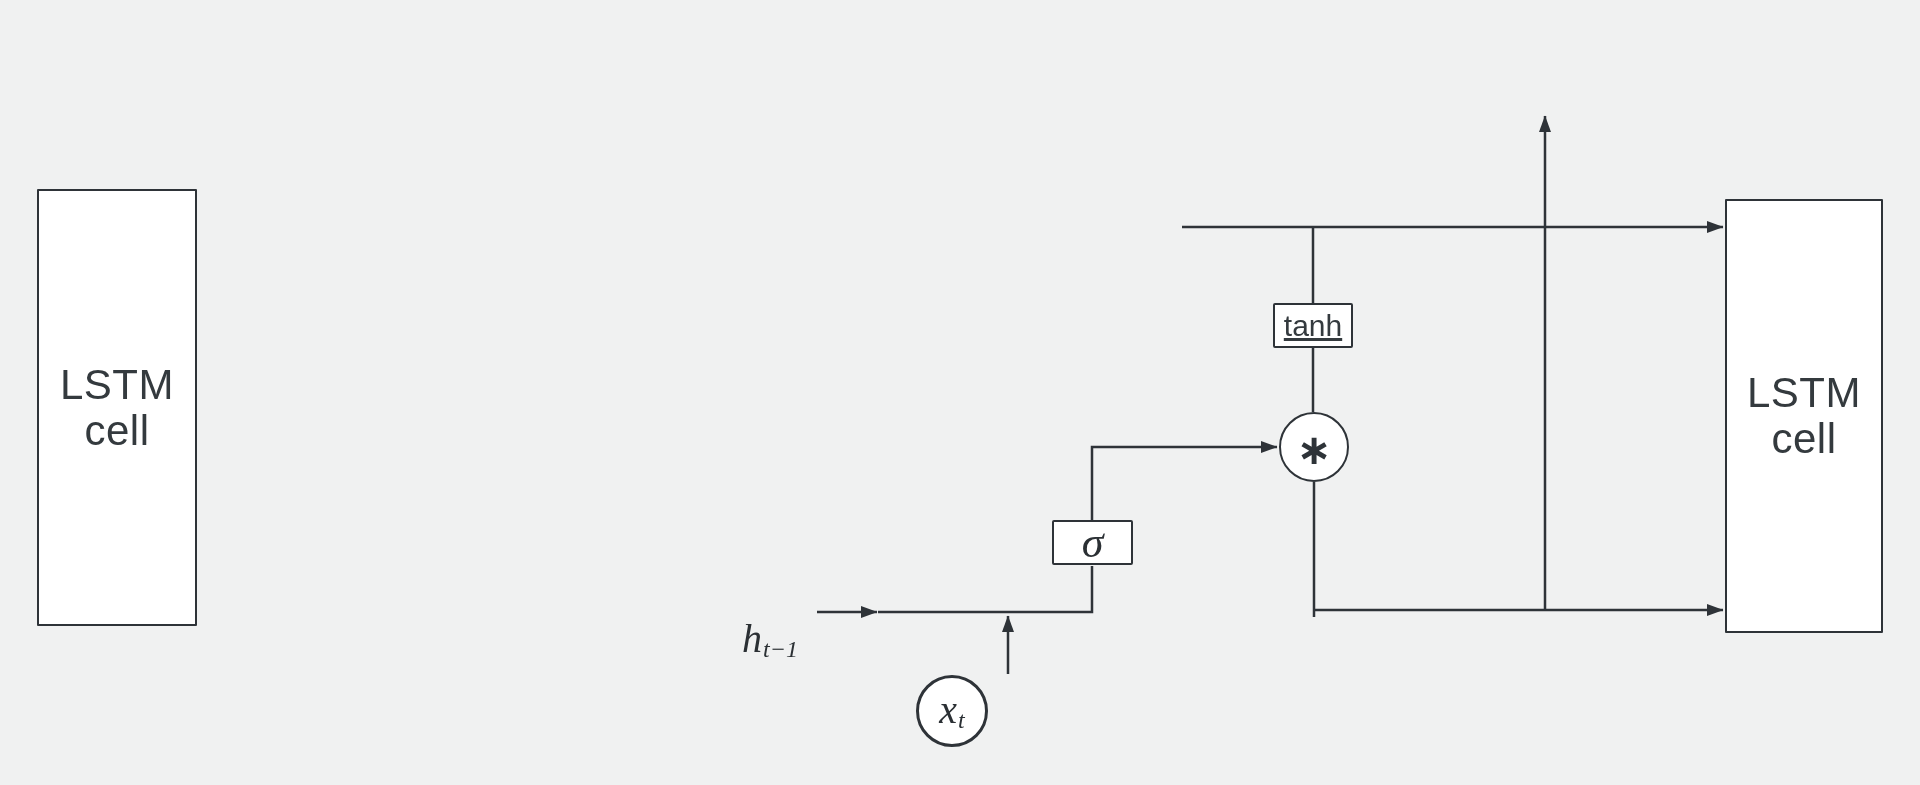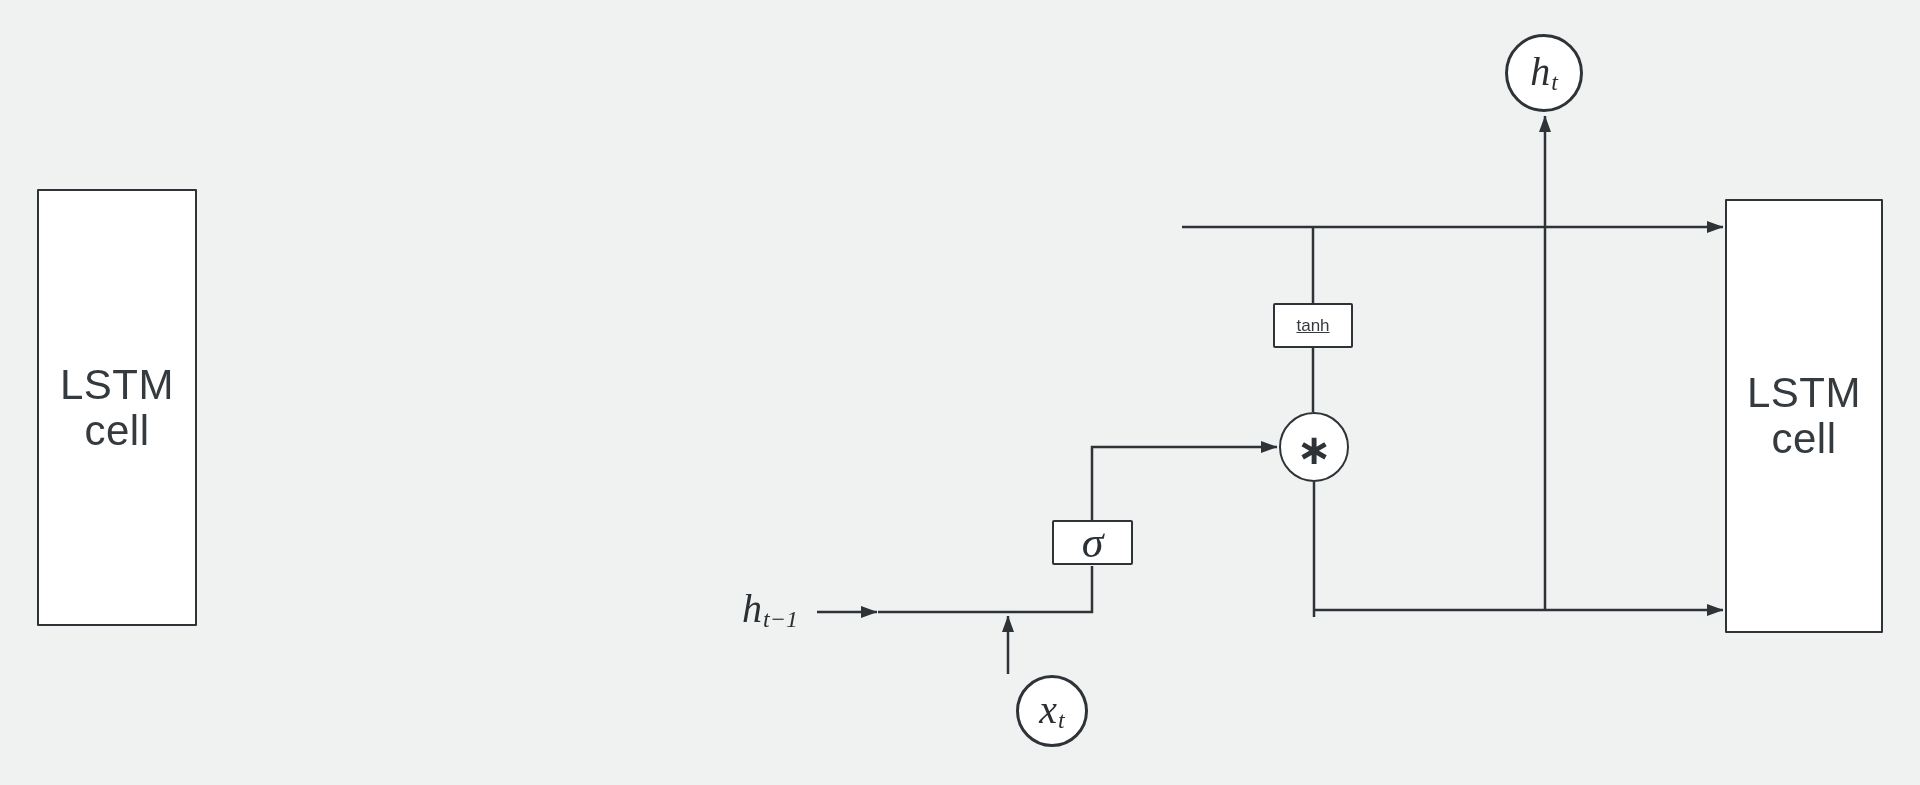--- a/index.html
+++ b/index.html
@@ -30,21 +30,21 @@
   .rect-small{border-radius:2px;}
   .circle{border-radius:50%;border-width:3px;}
 
   .cell-label{
     font-size:42px;line-height:46px;
     color:var(--text-color);
     white-space:pre-line;
     letter-spacing:0.5px;
   }
   .gate-label{
-    font-size:17px;
+    font-size:30px;
     color:var(--text-color);
     text-decoration:underline;
   }
   .math{
     font-family:"Liberation Serif","DejaVu Serif",serif;
     font-style:italic;
     color:#2b3034;
   }
   .math sub{
     font-size:0.60em;
@@ -105,25 +105,22 @@
   </div>
 
   <div class="node rect-small" style="left:1052px;top:520px;width:81px;height:45px;">
     <span class="math math-44">σ</span>
   </div>
 
   <div class="node circle" style="left:1279px;top:412px;width:70px;height:70px;border-width:2.5px;">
     <span class="mult-label">∗</span>
   </div>
 
-  <div class="node circle" style="left:1505px;top:34px;width:78px;height:78px;">
-    <span class="math math-40"><i>h</i><sub>t</sub></span>
-  </div>
 
-  <div class="node circle" style="left:1016px;top:675px;width:72px;height:72px;">
+  <div class="node circle" style="left:916px;top:675px;width:72px;height:72px;">
     <span class="math math-40"><i>x</i><sub>t</sub></span>
   </div>
 
-  <div class="free-label" style="left:728px;top:586px;width:84px;height:48px;">
+  <div class="free-label" style="left:728px;top:616px;width:84px;height:48px;">
     <span class="math math-40"><i>h</i><sub>t−1</sub></span>
   </div>
 
 </div>
 
 </body></html>

